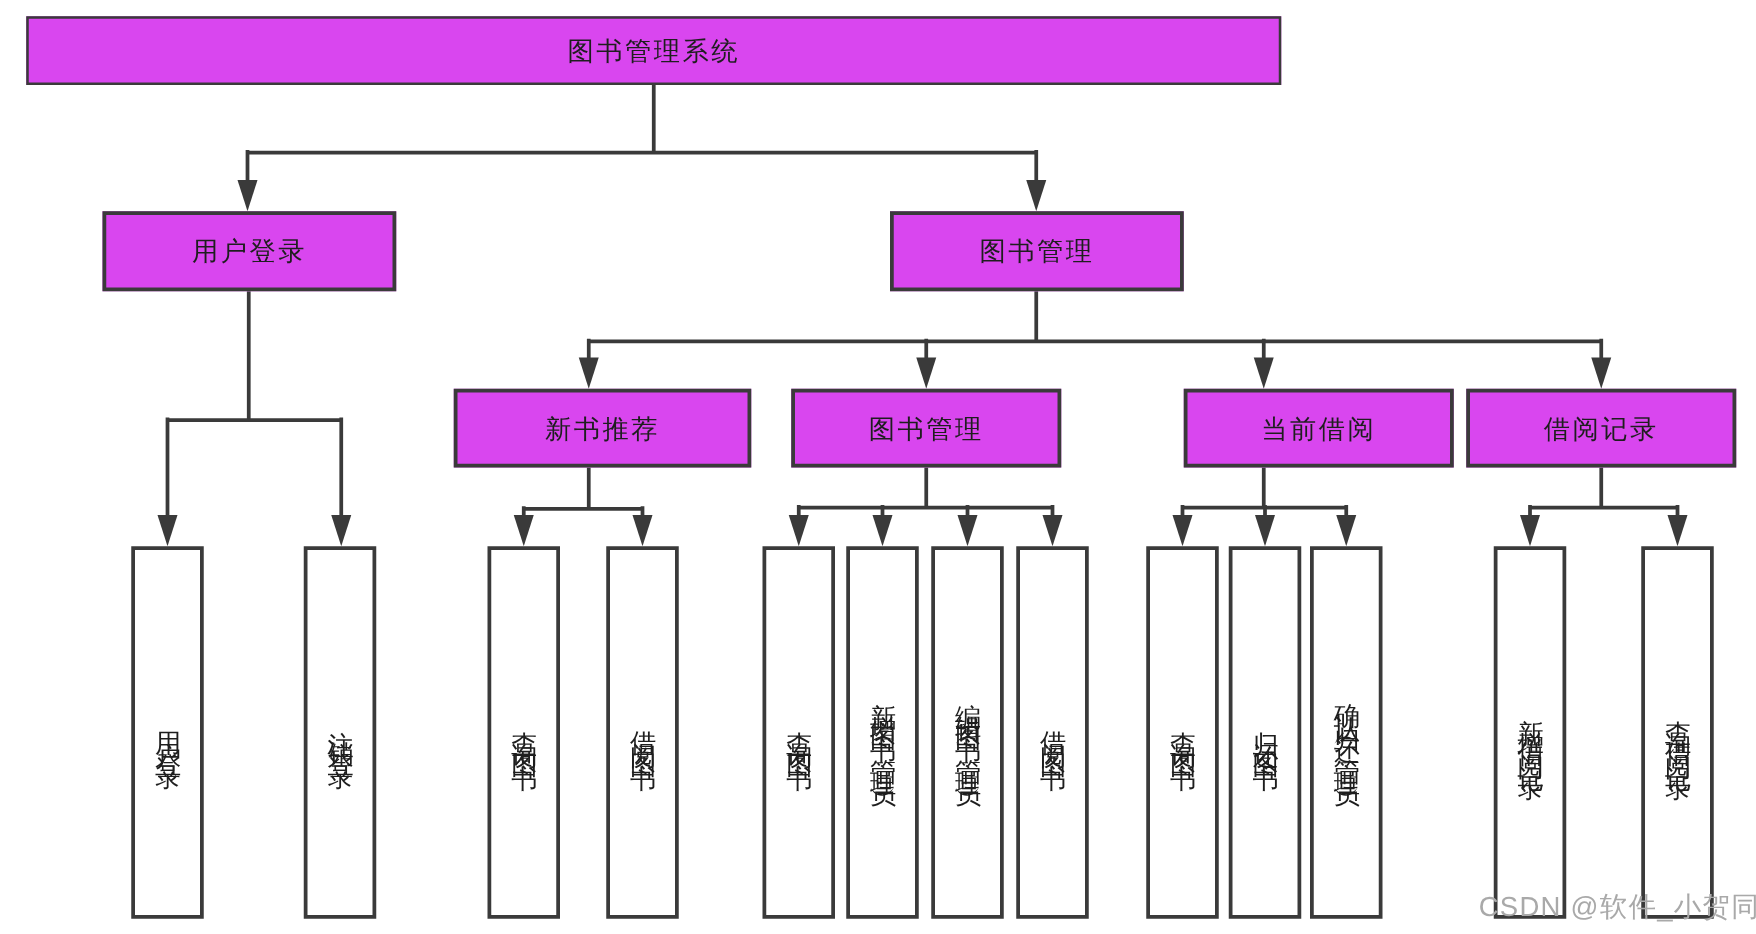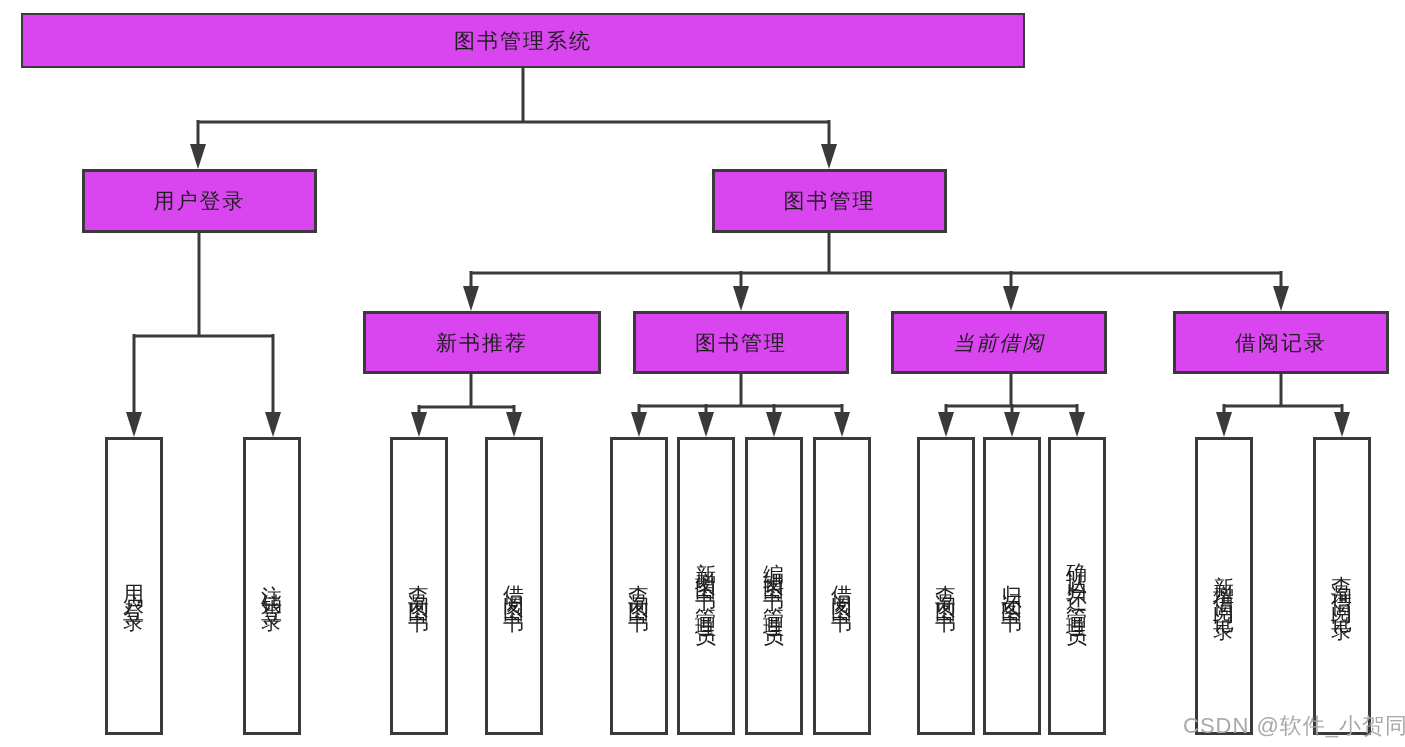--- a/index.html
+++ b/index.html
@@ -130,21 +130,21 @@
   <div class="box" style="left:712px;top:169px;width:235px;height:64px;">
     <span class="lbl">图书管理</span>
   </div>
 
   <div class="box" style="left:363px;top:311px;width:238px;height:63px;">
     <span class="lbl">新书推荐</span>
   </div>
   <div class="box" style="left:633px;top:311px;width:216px;height:63px;">
     <span class="lbl">图书管理</span>
   </div>
-  <div class="box" style="left:891px;top:311px;width:216px;height:63px;font-style:italic;">
+  <div class="box" style="left:947px;top:311px;width:216px;height:63px;">
     <span class="lbl">当前借阅</span>
   </div>
   <div class="box" style="left:1173px;top:311px;width:216px;height:63px;">
     <span class="lbl">借阅记录</span>
   </div>
 
   <div class="vbox" style="left:105px;top:437px;width:58px;height:298px;">
     <span class="lbl">用户登录</span>
   </div>
   <div class="vbox" style="left:243px;top:437px;width:58px;height:298px;">

